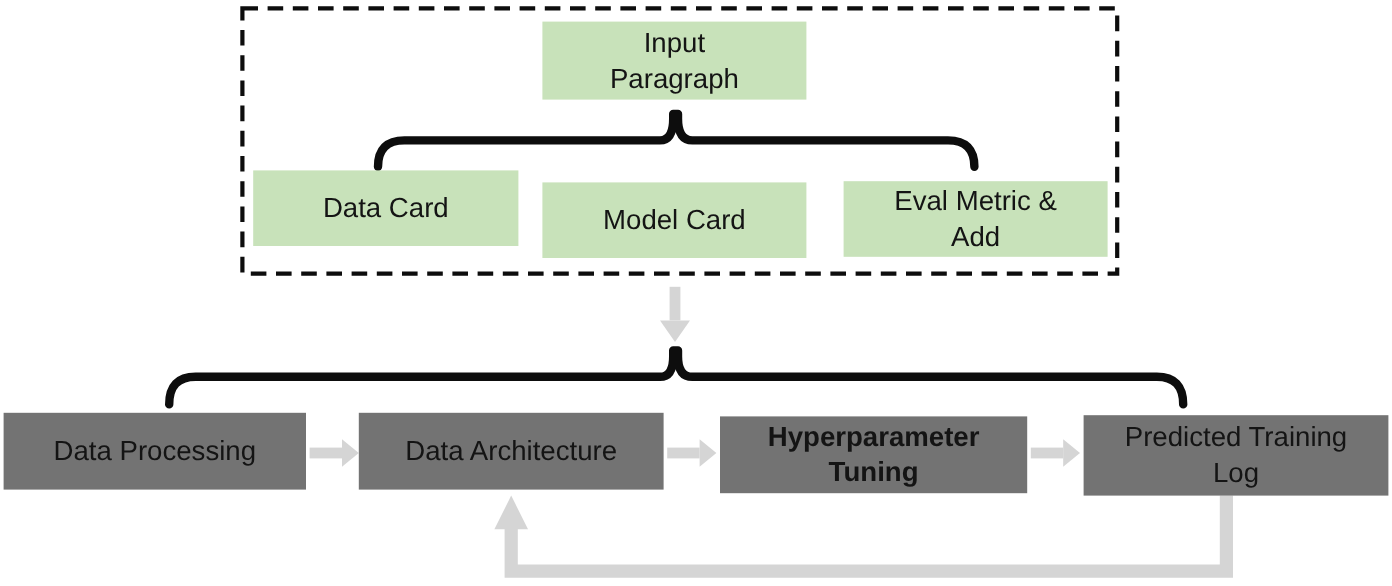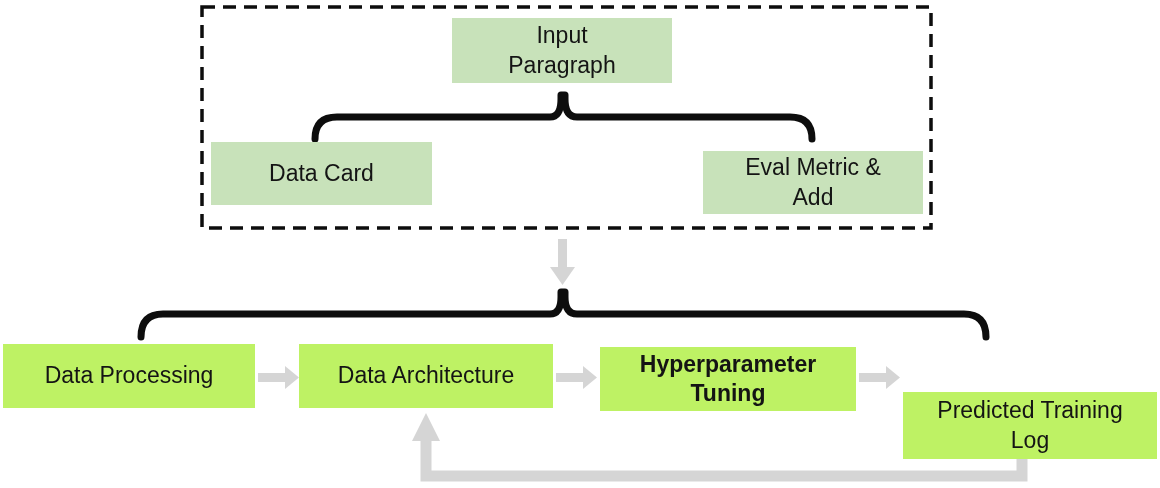--- a/index.html
+++ b/index.html
@@ -28,31 +28,31 @@
     display: flex;
     align-items: center;
     justify-content: center;
     text-align: center;
     white-space: pre-line;
     font-size: 23px;
     line-height: 1.28;
     color: #141414;
   }
   .green  { background: #c8e2ba; }
-  .orange { background: #bef264; }
+  .orange { background: #737373; }
 
   .n-input     { left: 452px; top: 18px;  width: 220px; height: 65px; }
   .n-datacard  { left: 211px; top: 142px; width: 221px; height: 63px; }
   .n-modelcard { left: 452px; top: 152px; width: 220px; height: 63px; }
   .n-eval      { left: 703px; top: 151px; width: 220px; height: 63px; }
 
   .n-dataproc  { left: 3px;   top: 344px; width: 252px; height: 64px; }
   .n-modelarch { left: 299px; top: 344px; width: 254px; height: 64px; }
   .n-hyper     { left: 600px; top: 347px; width: 256px; height: 64px; font-weight: bold; }
-  .n-predicted { left: 903px; top: 346px; width: 254px; height: 67px; margin-top: 46px; }
+  .n-predicted { left: 903px; top: 346px; width: 254px; height: 67px; }
 </style>
 </head>
 <body>
 
 <div class="canvas">
 
   <svg class="connector-layer" viewBox="0 0 1160 488" xmlns="http://www.w3.org/2000/svg">
 
     <rect x="202" y="7" width="729" height="221" fill="none" stroke="#0d0d0d" stroke-width="3.5" stroke-dasharray="13 8"></rect>
 
@@ -82,20 +82,21 @@
 
     <g>
       <path d="M 1022 413 L 1022 476 L 426 476 L 426 440" fill="none" stroke="#d5d5d5" stroke-width="11" stroke-linejoin="miter"></path>
       <polygon points="412,441 440,441 426,413" fill="#d5d5d5"></polygon>
     </g>
   </svg>
 
   <div class="node green n-input">Input
 Paragraph</div>
   <div class="node green n-datacard">Data Card</div>
+  <div class="node green n-modelcard">Model Card</div>
   <div class="node green n-eval">Eval Metric &amp;
 Add</div>
 
   <div class="node orange n-dataproc">Data Processing</div>
   <div class="node orange n-modelarch">Data Architecture</div>
   <div class="node orange n-hyper">Hyperparameter
 Tuning</div>
   <div class="node orange n-predicted">Predicted Training
 Log</div>
 

